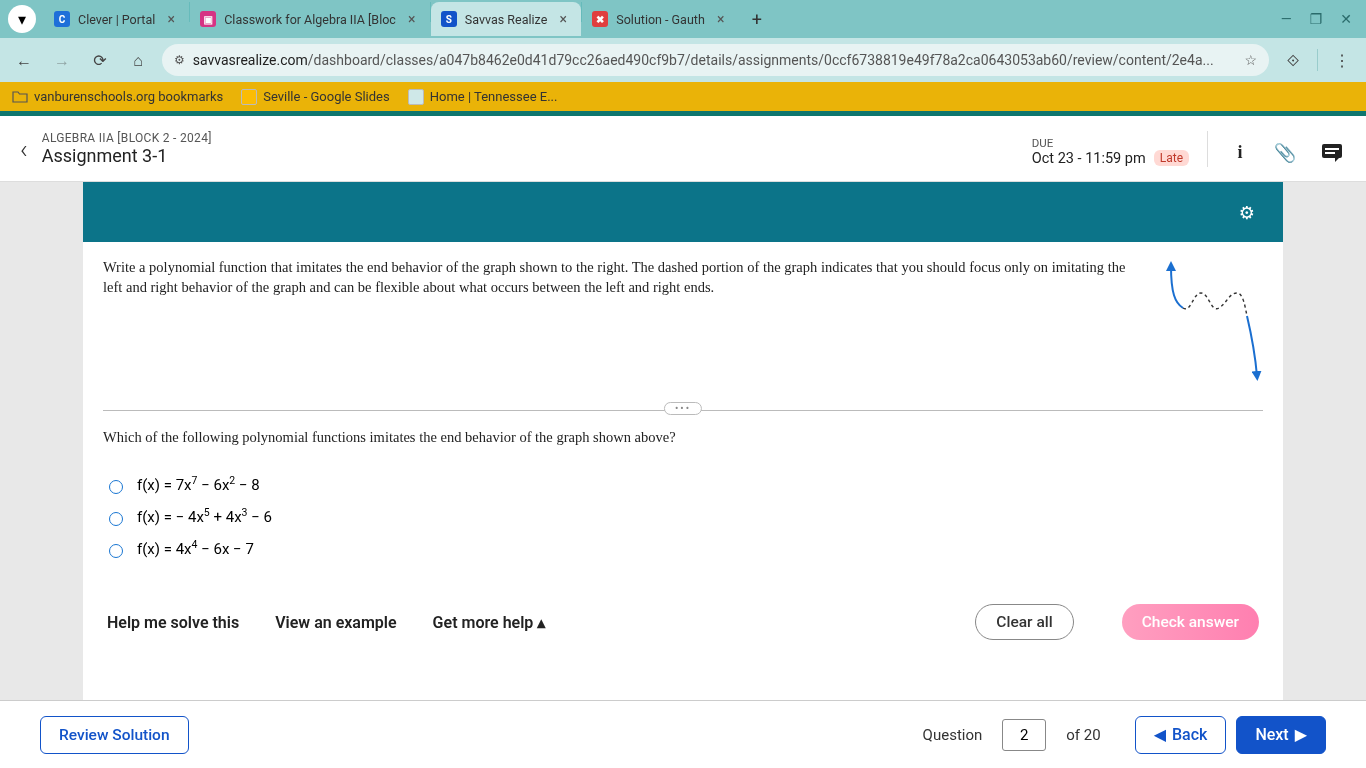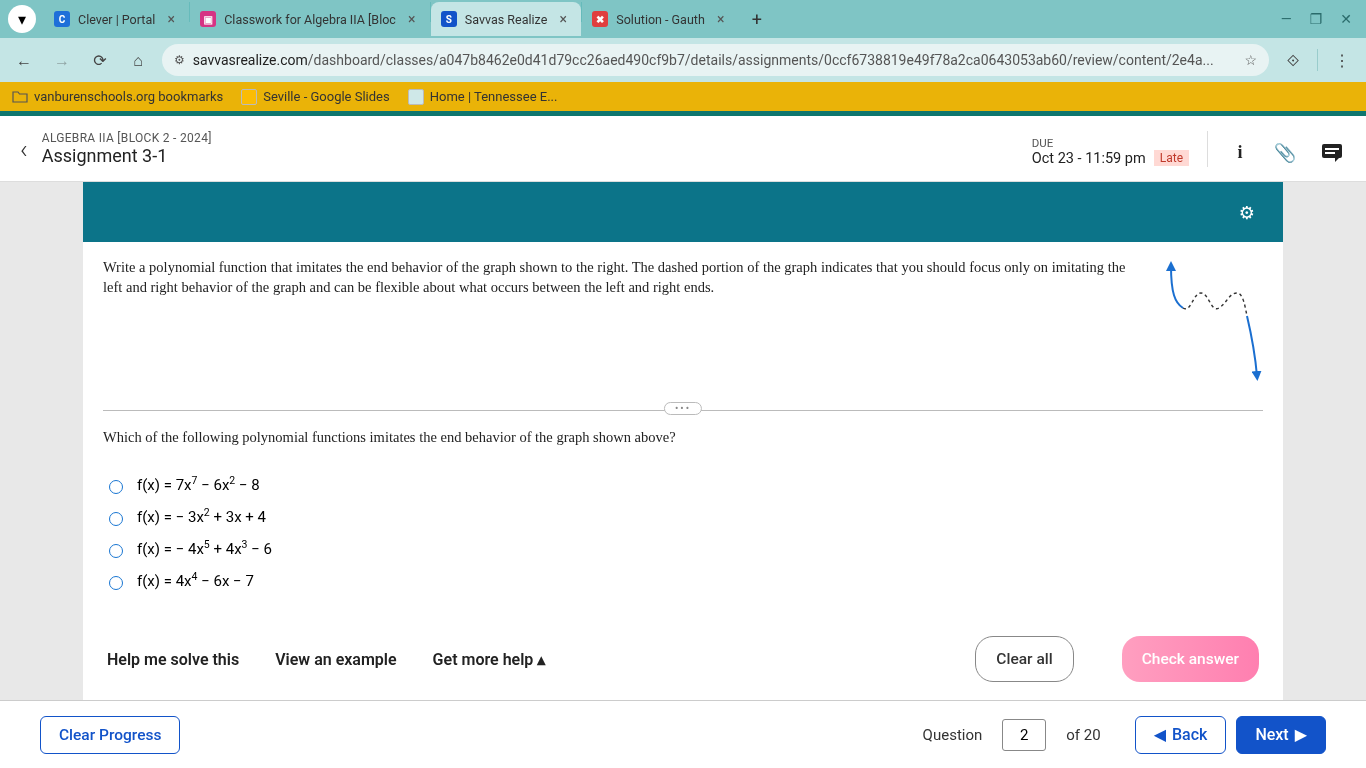--- a/index.html
+++ b/index.html
@@ -34,21 +34,21 @@
 
 
 .app-header { background: #fff; height: 66px; display: flex; align-items: center; padding: 0 20px; border-bottom: 1px solid #ddd; }
 .back-chev { font-size: 26px; color: #333; cursor: pointer; margin-right: 14px; font-weight: 300; }
 .hdr-text .crumb { font-size: 12px; color: #555; letter-spacing: 0.3px; }
 .hdr-text .assign { font-size: 18px; color: #222; }
 .hdr-right { margin-left: auto; display: flex; align-items: flex-end; gap: 18px; }
 .due-block .due-label { font-size: 11.5px; color: #555; }
 .due-block .due-row { display: flex; align-items: center; gap: 8px; }
 .due-block .due-val { font-size: 14.5px; color: #222; }
-.late-badge { background: #ffd9d4; color: #c0392b; font-size: 12px; padding: 1px 6px; border-radius: 0; }
+.late-badge { background: #ffd9d4; color: #c0392b; font-size: 12px; padding: 1px 6px; border-radius: 6px; }
 .hdr-icon { width: 28px; height: 28px; display: flex; align-items: center; justify-content: center; cursor: pointer; font-size: 18px; color: #222; }
 .hdr-sep { width: 1px; height: 36px; background: #ddd; }
 
 
 .page-body { background: #e8e8e8; height: calc(768px - 38px - 44px - 34px - 66px - 68px); overflow: auto; display: flex; justify-content: center; }
 .content-card { width: 1200px; background: #fff; margin-top: 0; }
 .teal-bar { height: 60px; background: #0c7489; display: flex; align-items: center; justify-content: flex-end; padding: 0 28px; }
 .gear { color: #fff; font-size: 18px; cursor: pointer; }
 
 .problem-area { padding: 16px 20px 28px 20px; position: relative; }
@@ -64,21 +64,21 @@
 .question-text { font-size: 14.5px; color: #222; font-family: Georgia, 'Times New Roman', serif; margin-bottom: 28px; }
 .options { display: flex; flex-direction: column; gap: 12px; padding-left: 6px; }
 .option { display: flex; align-items: flex-end; gap: 14px; font-family: Georgia, 'Times New Roman', serif; font-size: 15px; }
 .radio { width: 14px; height: 14px; border: 1.5px solid #1976d2; border-radius: 50%; margin-top: 3px; cursor: pointer; flex-shrink: 0; }
 .formula { white-space: nowrap; }
 .formula sup { font-size: 0.7em; vertical-align: super; }
 
 .help-row { display: flex; align-items: center; padding: 18px 24px; gap: 36px; border-top: 0; }
 .help-link { font-size: 16px; font-weight: 600; color: #222; cursor: pointer; }
 .help-row .spacer { flex: 1; }
-.btn-pill { height: 46px; padding: 0 20px; border-radius: 18px; font-size: 15.5px; font-weight: 500; display: flex; align-items: center; cursor: pointer; }
+.btn-pill { height: 36px; padding: 0 20px; border-radius: 18px; font-size: 15.5px; font-weight: 500; display: flex; align-items: center; cursor: pointer; }
 .btn-clear { background: #fff; border: 1.5px solid #888; color: #333; }
 .btn-check { background: linear-gradient(90deg, #ff9fc0, #ff7fb0); color: #fff; border: none; }
 
 
 .footer { position: fixed; bottom: 0; left: 0; right: 0; height: 68px; background: #fff; border-top: 1px solid #ccc; display: flex; align-items: center; padding: 0 40px; }
 .btn-outline-blue { height: 38px; padding: 0 18px; border: 1.5px solid #1253c9; color: #1253c9; background: #fff; border-radius: 6px; font-size: 15.5px; font-weight: 500; cursor: pointer; }
 .footer .spacer { flex: 1; }
 .qnum { display: flex; align-items: center; gap: 20px; font-size: 15px; color: #333; margin-right: 24px; }
 .qnum input { width: 44px; height: 32px; text-align: center; border: 1px solid #888; border-radius: 3px; font-size: 15px; }
 .btn-nav { height: 38px; padding: 0 18px; border-radius: 6px; font-size: 16px; font-weight: 500; display: flex; align-items: center; gap: 6px; cursor: pointer; margin-left: 10px; }
@@ -213,24 +213,20 @@
       </div>
 
       <div class="question-text">Which of the following polynomial functions imitates the end behavior of the graph shown above?</div>
       <div class="options" id="options-mount">
           <div class="option">
             <span class="radio"></span>
     <span class="formula">f(x) = 7x<sup>7</sup> − 6x<sup>2</sup> − 8</span>
           </div>
           <div class="option">
             <span class="radio"></span>
-    <span class="formula">f(x) = − 3x<sup>2</sup> + 3x + 4</span>
-          </div>
-          <div class="option">
-            <span class="radio"></span>
     <span class="formula">f(x) = − 4x<sup>5</sup> + 4x<sup>3</sup> − 6</span>
           </div>
           <div class="option">
             <span class="radio"></span>
     <span class="formula">f(x) = 4x<sup>4</sup> − 6x − 7</span>
           </div>
         </div>
     </div>
 
     <div class="help-row">
@@ -238,21 +234,21 @@
       <span class="help-link">View an example</span>
       <span class="help-link"><span>Get more help</span> ▴</span>
       <span class="spacer"></span>
       <div class="btn-pill btn-clear">Clear all</div>
       <div class="btn-pill btn-check" style="margin-left:12px">Check answer</div>
     </div>
   </div>
 </div>
 
 <div class="footer">
-  <button class="btn-outline-blue">Clear Progress</button>
+  <button class="btn-outline-blue">Review Solution</button>
   <span class="spacer"></span>
   <div class="qnum">
     <span>Question</span>
     <input type="text" value="2" style="">
     <span>of 20</span>
   </div>
   <button class="btn-nav btn-back">◀ <span>Back</span></button>
   <button class="btn-nav btn-next"><span>Next</span> ▶</button>
 </div>
 

